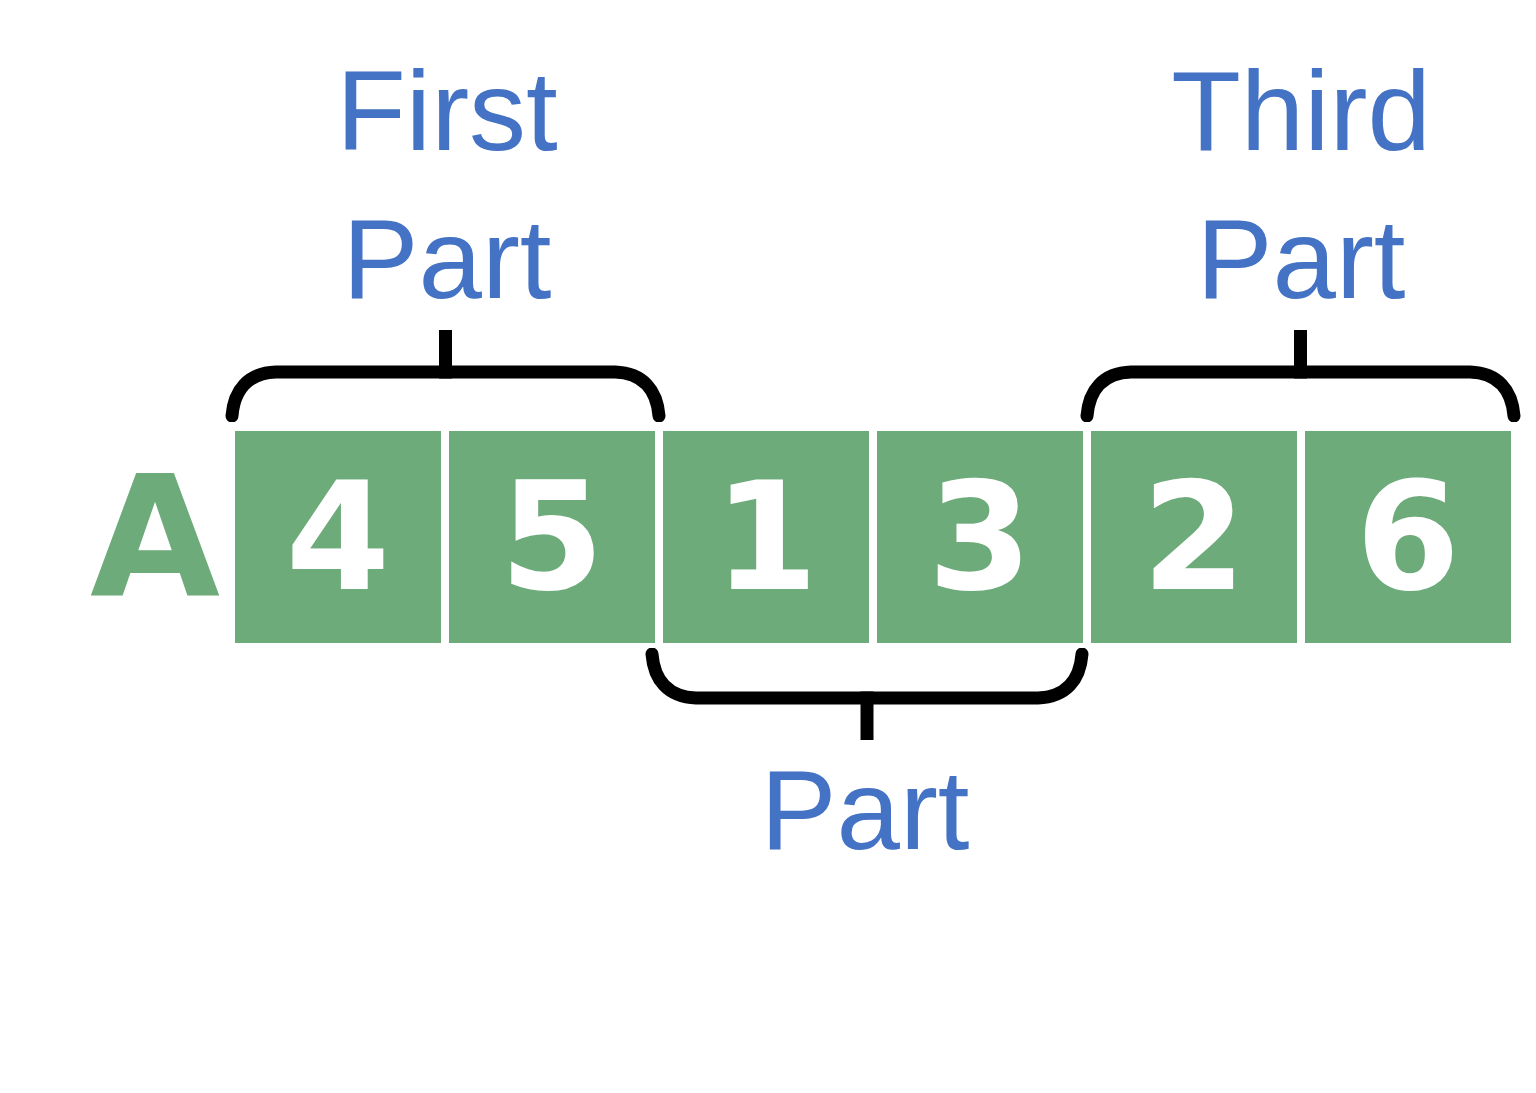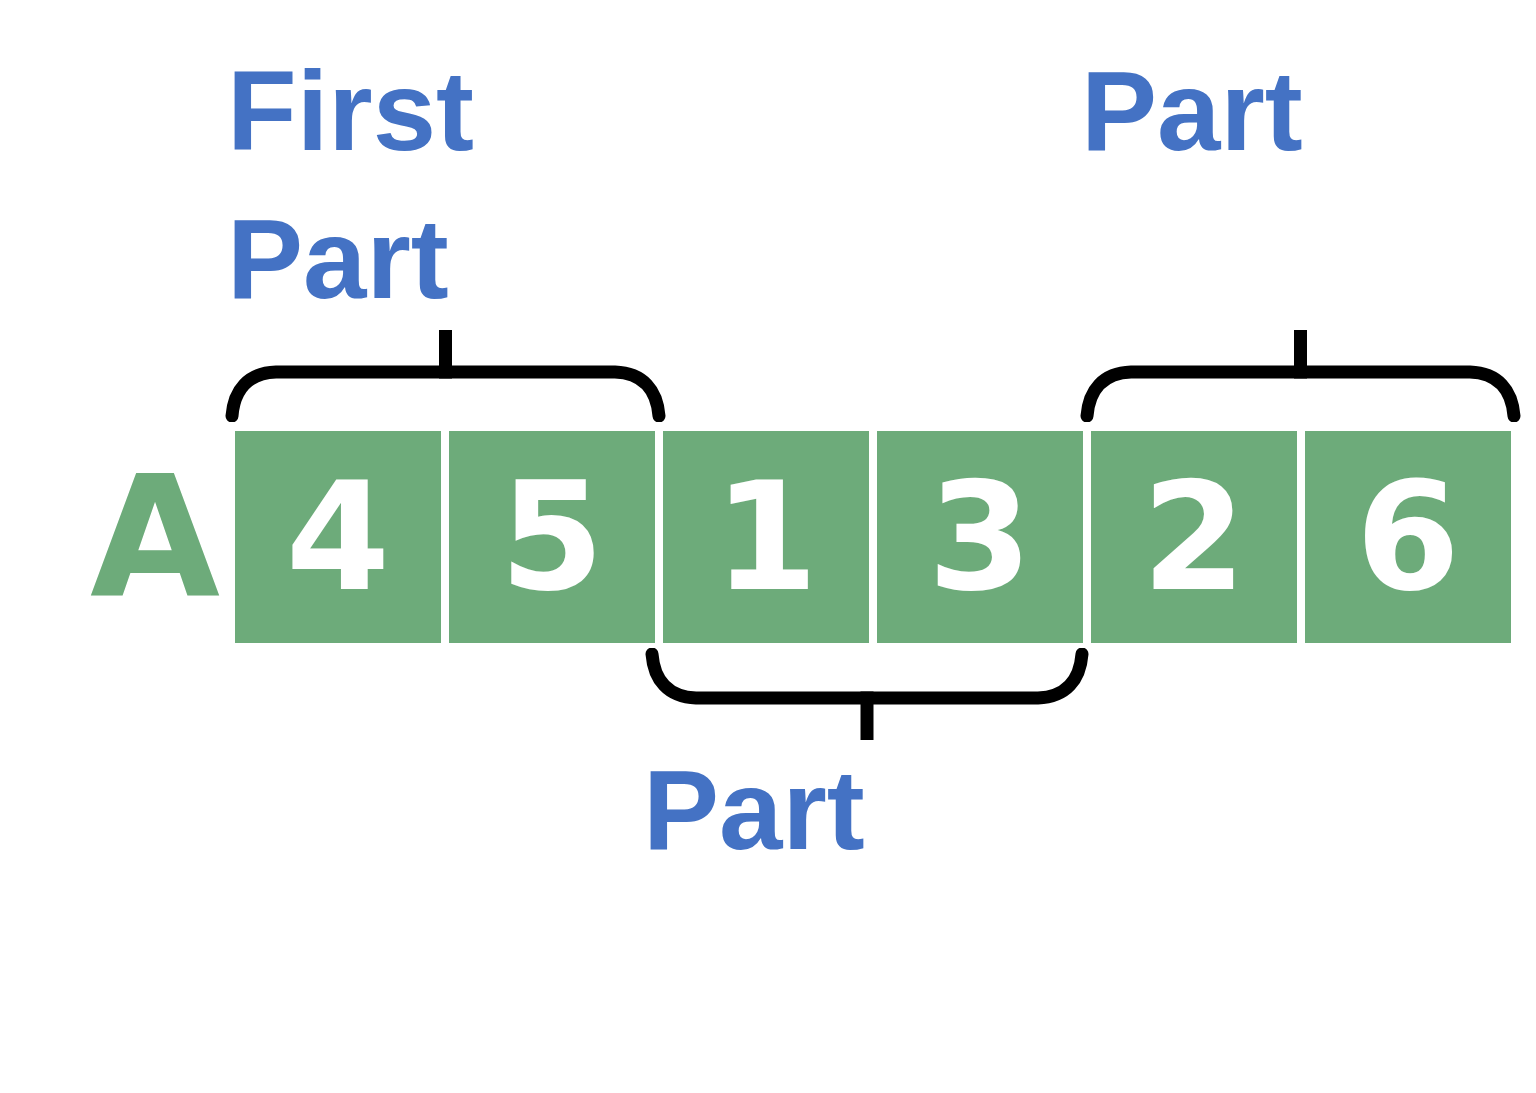--- a/index.html
+++ b/index.html
@@ -12,23 +12,23 @@
     width: 1536px;
     height: 1093px;
     background: var(--bg-white, #ffffff);
     overflow: hidden;
     font-family: "Liberation Sans", sans-serif;
   }
 
   
   .group-label {
     position: absolute;
-    text-align: left;
+    text-align: center;
     color: var(--label-blue, #4472C4);
-    font-weight: bold;
+    font-weight: normal;
     font-size: 114px;
     line-height: 148px;
     letter-spacing: 0px;
   }
   .group-label .label-line { white-space: nowrap; }
   .label-first  { left: 227px;  top: 37px;  width: 440px; }
   .label-third  { left: 1081px; top: 37px;  width: 440px; }
   .label-second { left: 643px;  top: 736px; width: 444px; }
 
   
@@ -81,20 +81,21 @@
 <body>
 
 <div class="canvas">
 
   <div class="group-label label-first">
     <div class="label-line">First</div>
     <div class="label-line">Part</div>
   </div>
 
   <div class="group-label label-third">
+    <div class="label-line">Third</div>
     <div class="label-line">Part</div>
   </div>
 
   <div class="brace brace-first">
     <svg width="441" height="92" viewBox="0 0 441 92" fill="none">
       <path d="M 7 86 C 9 60 23 43 51 42 L 390 42 C 418 43 432 60 434 86" stroke="currentColor" stroke-width="13" stroke-linecap="round" fill="none"></path>
       <path d="M 220.5 42 L 220.5 6" stroke="currentColor" stroke-width="13" stroke-linecap="square" fill="none"></path>
     </svg>
   </div>
 

